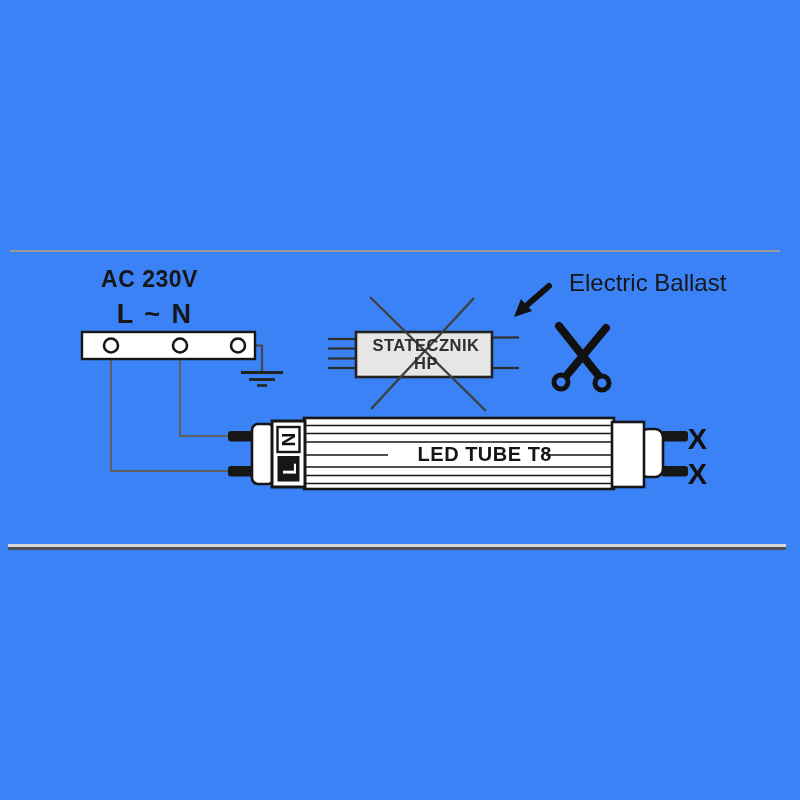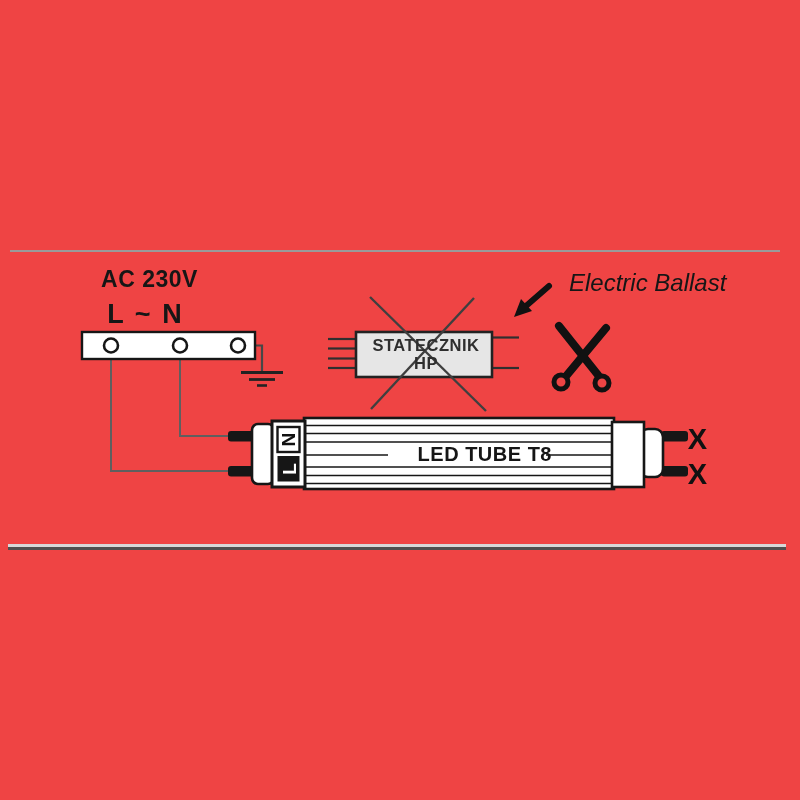--- a/index.html
+++ b/index.html
@@ -5,57 +5,56 @@
   html, body {
     margin: 0;
     padding: 0;
     background: #ffffff;
     font-family: "Liberation Sans", sans-serif;
   }
   .canvas {
     position: relative;
     width: 800px;
     height: 800px;
-    background: #ef4444;
+    background: #3b82f6;
     overflow: hidden;
   }
   .layer {
     position: absolute;
     left: 0; top: 0;
   }
   .txt {
     position: absolute;
     color: #161616;
     white-space: nowrap;
   }
   .supply-label {
     left: 98px; top: 266px; width: 103px;
     text-align: center;
     font-size: 23px; font-weight: bold;
     letter-spacing: 0.5px;
   }
   .terminals-label {
     left: 98px; top: 299px; width: 95px;
-    text-align: center;
+    text-align: right;
     font-size: 27px; font-weight: bold;
     letter-spacing: 2px;
   }
   .ballast-text {
     left: 356px; top: 336px; width: 140px;
     text-align: center;
     font-size: 16.5px; font-weight: bold;
     line-height: 18px;
     color: #2e2e2e;
     letter-spacing: 0.5px;
   }
   .annotation-label {
     left: 569px; top: 269px;
     font-size: 24px;
     color: #161616;
-    font-style: italic;
   }
   .tube-label {
     left: 382px; top: 443px; width: 170px;
     text-align: right;
     font-size: 20px; font-weight: bold;
     letter-spacing: 0.5px;
   }
   .pin-letter {
     position: absolute;
     display: flex;

